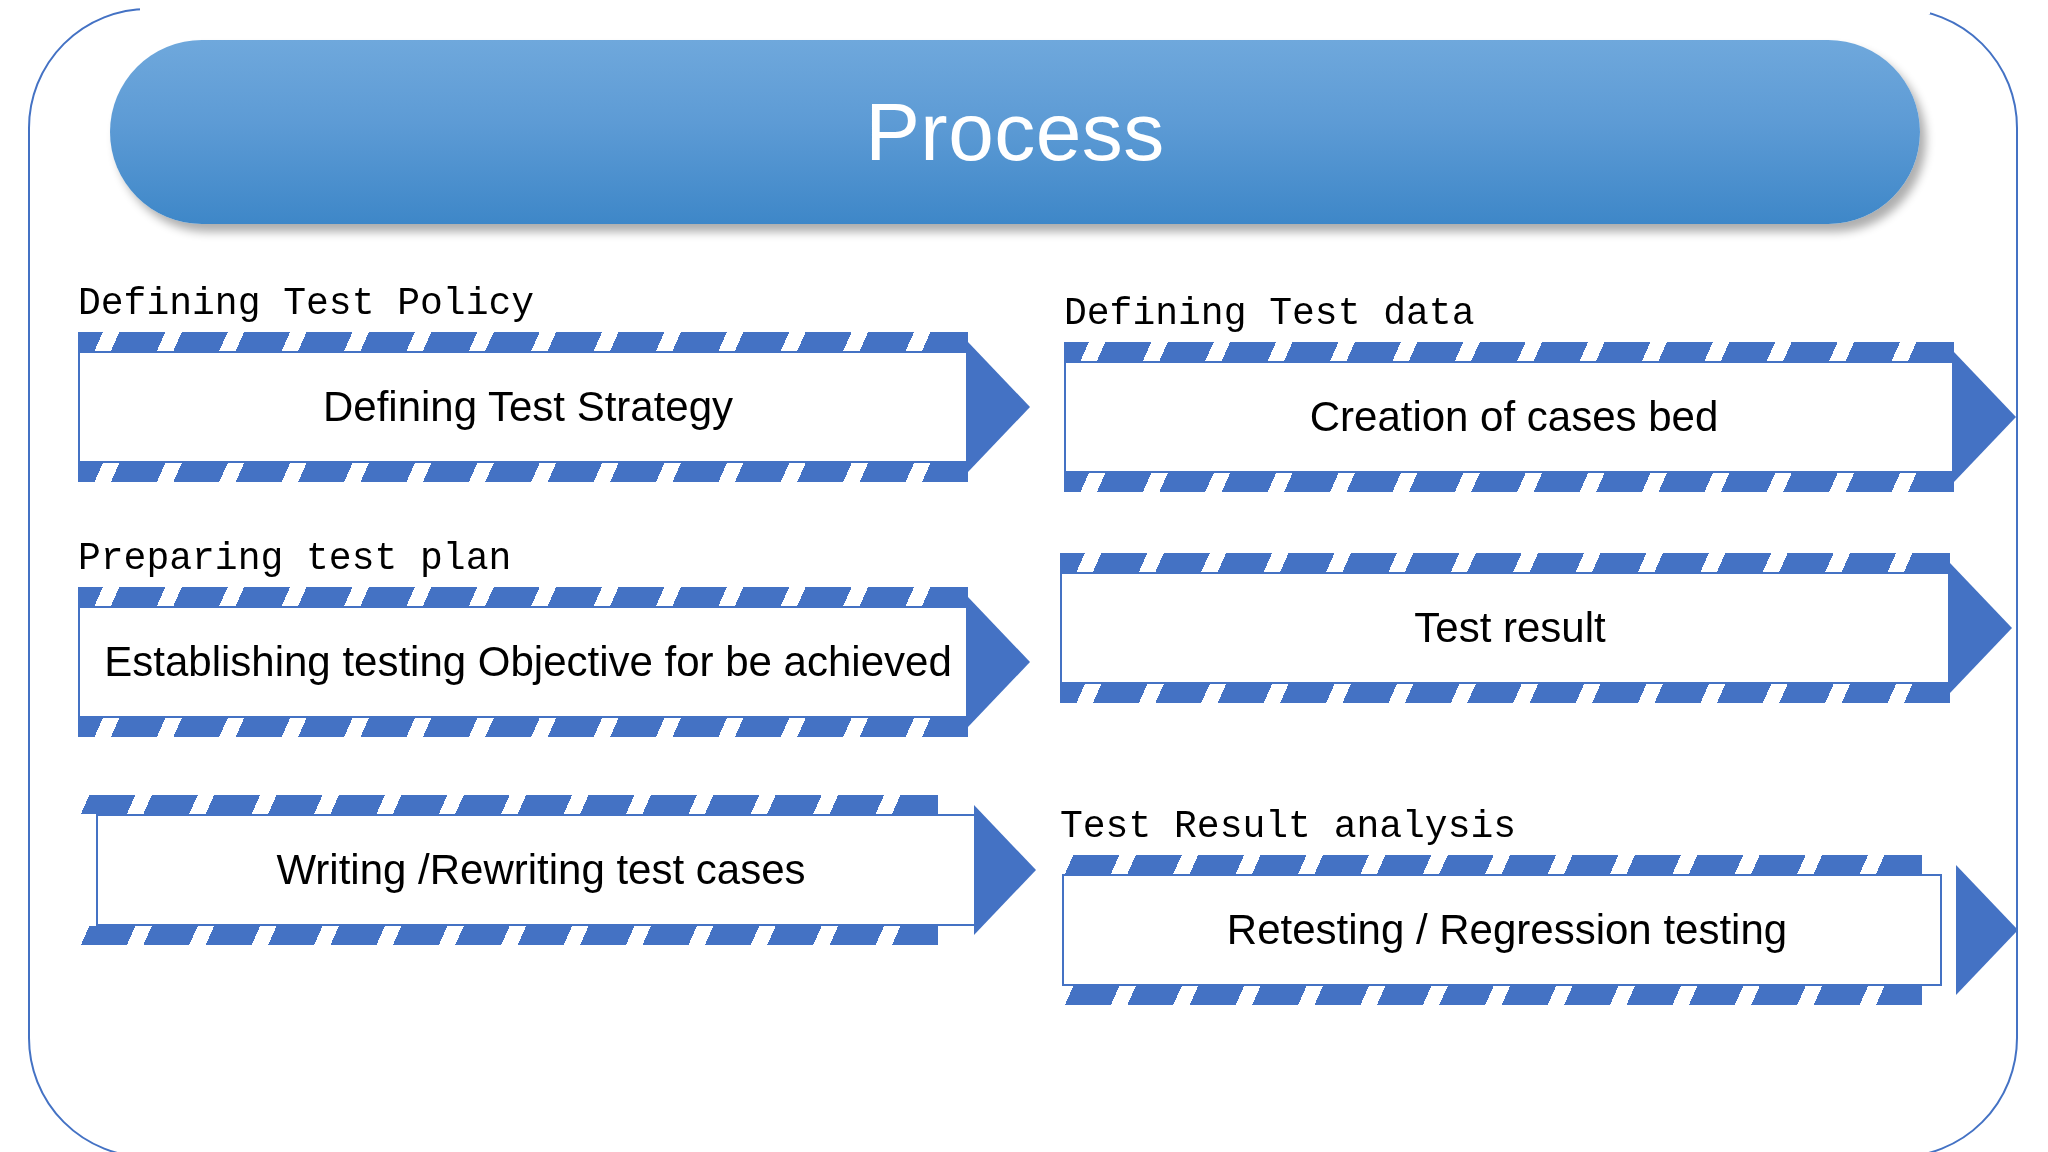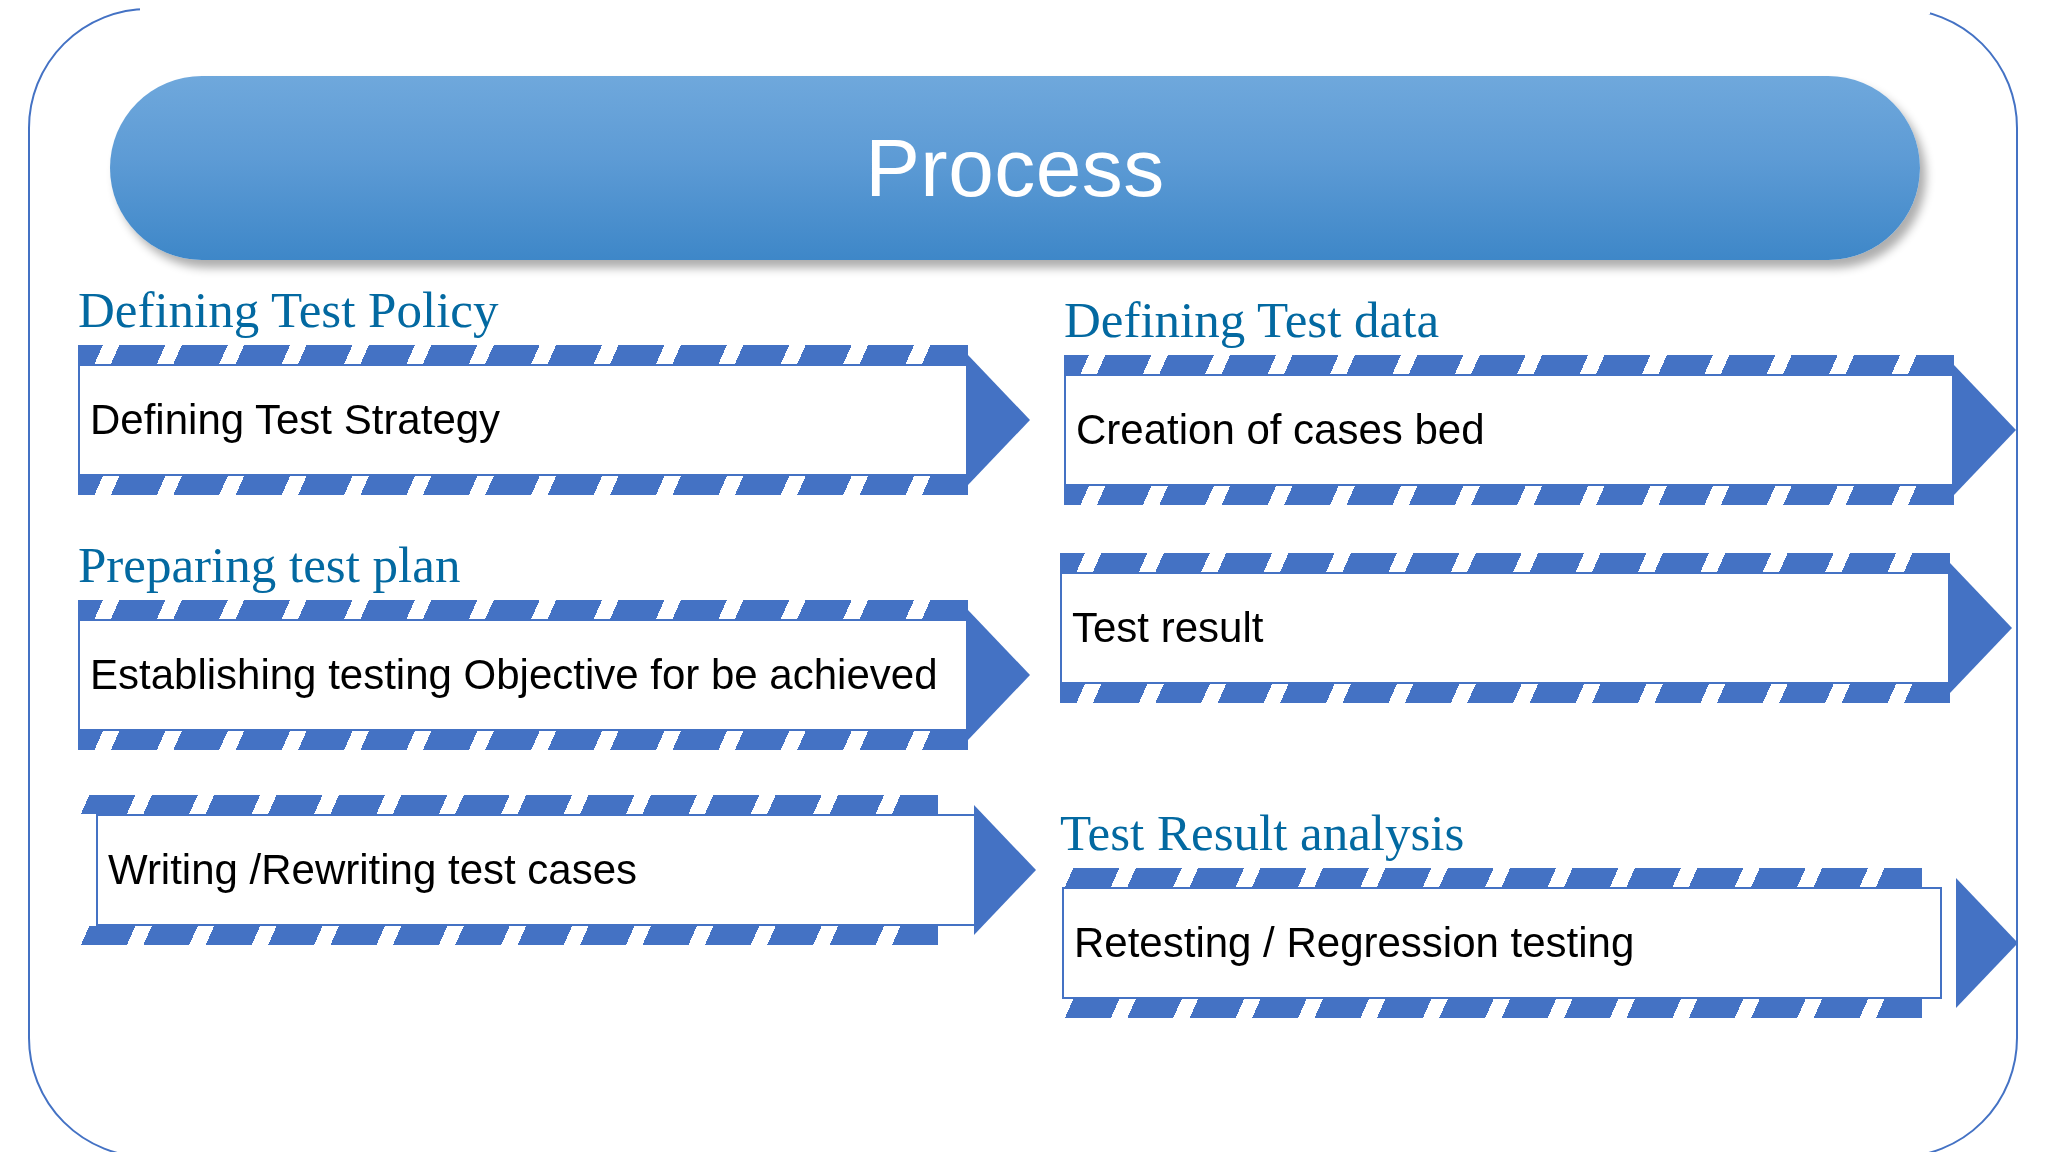--- a/index.html
+++ b/index.html
@@ -51,42 +51,41 @@
     left: 110px;
     top: 40px;
     width: 1810px;
     height: 184px;
     border-radius: 92px;
     background: linear-gradient(180deg, #6FA8DC 0%, #5D9BD5 45%, #3E87C8 100%);
     box-shadow: 6px 8px 10px rgba(0,0,0,0.32);
     display: flex;
     align-items: center;
     justify-content: center;
-    margin-top: 36px;
   }
   #title-text {
     color: #ffffff;
     font-size: 82px;
     font-weight: 400;
     letter-spacing: 0.5px;
     line-height: 1;
     font-family: "Liberation Sans", sans-serif;
   }
 
   
   .process-item {
     position: absolute;
   }
   .item-caption {
-    font-size: 51px;
-    color: #0369a1;
+    font-size: 38px;
+    color: #000000;
     line-height: 1;
     white-space: nowrap;
     margin-bottom: 9px;
-    font-family: Liberation Serif, serif;
+    font-family: Liberation Mono, monospace;
   }
 
   
   .arrow-shape {
     position: relative;
     height: 150px;
   }
 
   
   .stripe-band {
@@ -109,20 +108,21 @@
   .body-box {
     position: absolute;
     left: 0;
     top: 19px;
     bottom: 19px;
     border: 2px solid #4472C4;
     box-sizing: border-box;
     background: #ffffff;
     display: flex;
     align-items: center;
+    justify-content: center;
   }
   .body-text {
     font-size: 42px;
     color: #000000;
     line-height: 1.05;
     padding-left: 10px;
     white-space: nowrap;
     font-family: "Liberation Sans", sans-serif;
   }
 

